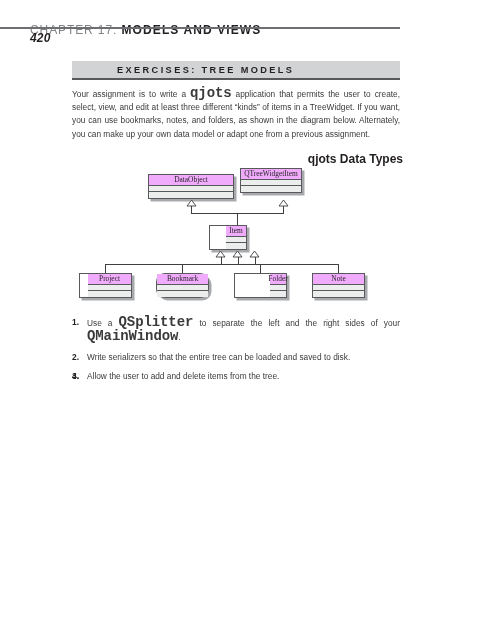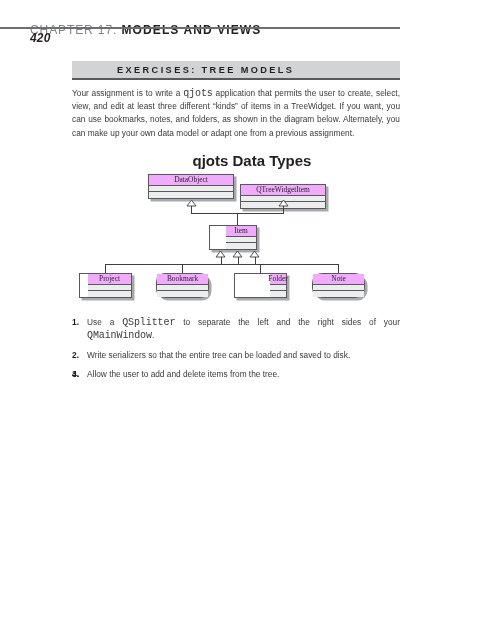--- a/index.html
+++ b/index.html
@@ -84,40 +84,41 @@
     left: 72px;
     top: 87px;
     width: 328px;
     font-size: 8.3px;
     line-height: 13.2px;
     text-align: justify;
     color: #3a3a3c;
   }
   code, .mono {
     font-family: "Liberation Mono", "DejaVu Sans Mono", monospace;
-    font-size: 10px;
+    font-size: 14px;
     letter-spacing: -0.1px;
     color: #3a3a3c;
+    font-weight: bold;
   }
 
   
   .diagram {
     position: absolute;
     left: 72px;
     top: 152px;
     width: 328px;
     height: 150px;
   }
   .dtitle {
     position: absolute;
-    left: 16px;
+    left: 3px;
     top: 0;
     width: 328px;
-    text-align: center;
-    font-size: 15px;
+    text-align: right;
+    font-size: 12px;
     font-weight: bold;
     color: #231f20;
   }
 
   
   .uml {
     position: absolute;
     box-sizing: border-box;
     background: #ffffff;
     border: 1px solid #58595b;
@@ -234,21 +235,21 @@
   <div class="dtitle">qjots Data Types</div>
 
   <div class="uml" style="left:76px; top:22px; width:86px;">
     <div class="c1">
         <span>DataObject</span>
       </div>
     <div class="c2"></div>
     <div class="c3"></div>
   </div>
 
-  <div class="uml" style="left:168px; top:32px; width:86px;">
+  <div class="uml" style="left:168px; top:16px; width:62px;">
     <div class="c1">
         <span>QTreeWidgetItem</span>
       </div>
     <div class="c2"></div>
     <div class="c3"></div>
   </div>
 
   <div class="tri" style="left:114.5px; top:48px; border-bottom-color:#ffffff;"></div>
   <svg class="tri-o" style="left:114.5px; top:48px;" width="9" height="6" viewBox="0 0 9 6">
       <polygon points="4.5,0 9,6 0,6" fill="#ffffff" stroke="#3f3f41" stroke-width="0.9"></polygon>
@@ -256,21 +257,21 @@
 
   <svg class="tri-o" style="left:206.5px; top:48px;" width="9" height="6" viewBox="0 0 9 6">
       <polygon points="4.5,0 9,6 0,6" fill="#ffffff" stroke="#3f3f41" stroke-width="0.9"></polygon>
     </svg>
 
   <div class="ln lnv" style="left:119px; top:54px; height:7px;"></div>
   <div class="ln lnv" style="left:211px; top:54px; height:7px;"></div>
   <div class="ln lnh" style="left:119px; top:61px; width:93px;"></div>
   <div class="ln lnv" style="left:165px; top:61px; height:12px;"></div>
 
-  <div class="uml" style="left:137px; top:73px; width:48px;padding-left:16px;">
+  <div class="uml" style="left:137px; top:73px; width:38px;padding-left:16px;">
     <div class="c1">
         <span>Item</span>
       </div>
     <div class="c2"></div>
     <div class="c3"></div>
   </div>
 
   <svg class="tri-o" style="left:144px; top:99px;" width="9" height="6" viewBox="0 0 9 6">
       <polygon points="4.5,0 9,6 0,6" fill="#ffffff" stroke="#3f3f41" stroke-width="0.9"></polygon>
     </svg>
@@ -308,21 +309,21 @@
   </div>
 
   <div class="uml" style="left:162px; top:121px; width:53px;padding-left:35px;">
     <div class="c1">
         <span>Folder</span>
       </div>
     <div class="c2"></div>
     <div class="c3"></div>
   </div>
 
-  <div class="uml" style="left:240px; top:121px; width:53px;border-radius:10px;">
+  <div class="uml" style="left:240px; top:121px; width:53px;">
     <div class="c1">
         <span>Note</span>
       </div>
     <div class="c2"></div>
     <div class="c3"></div>
   </div>
 
 </div>
 
 <div class="tasks">

